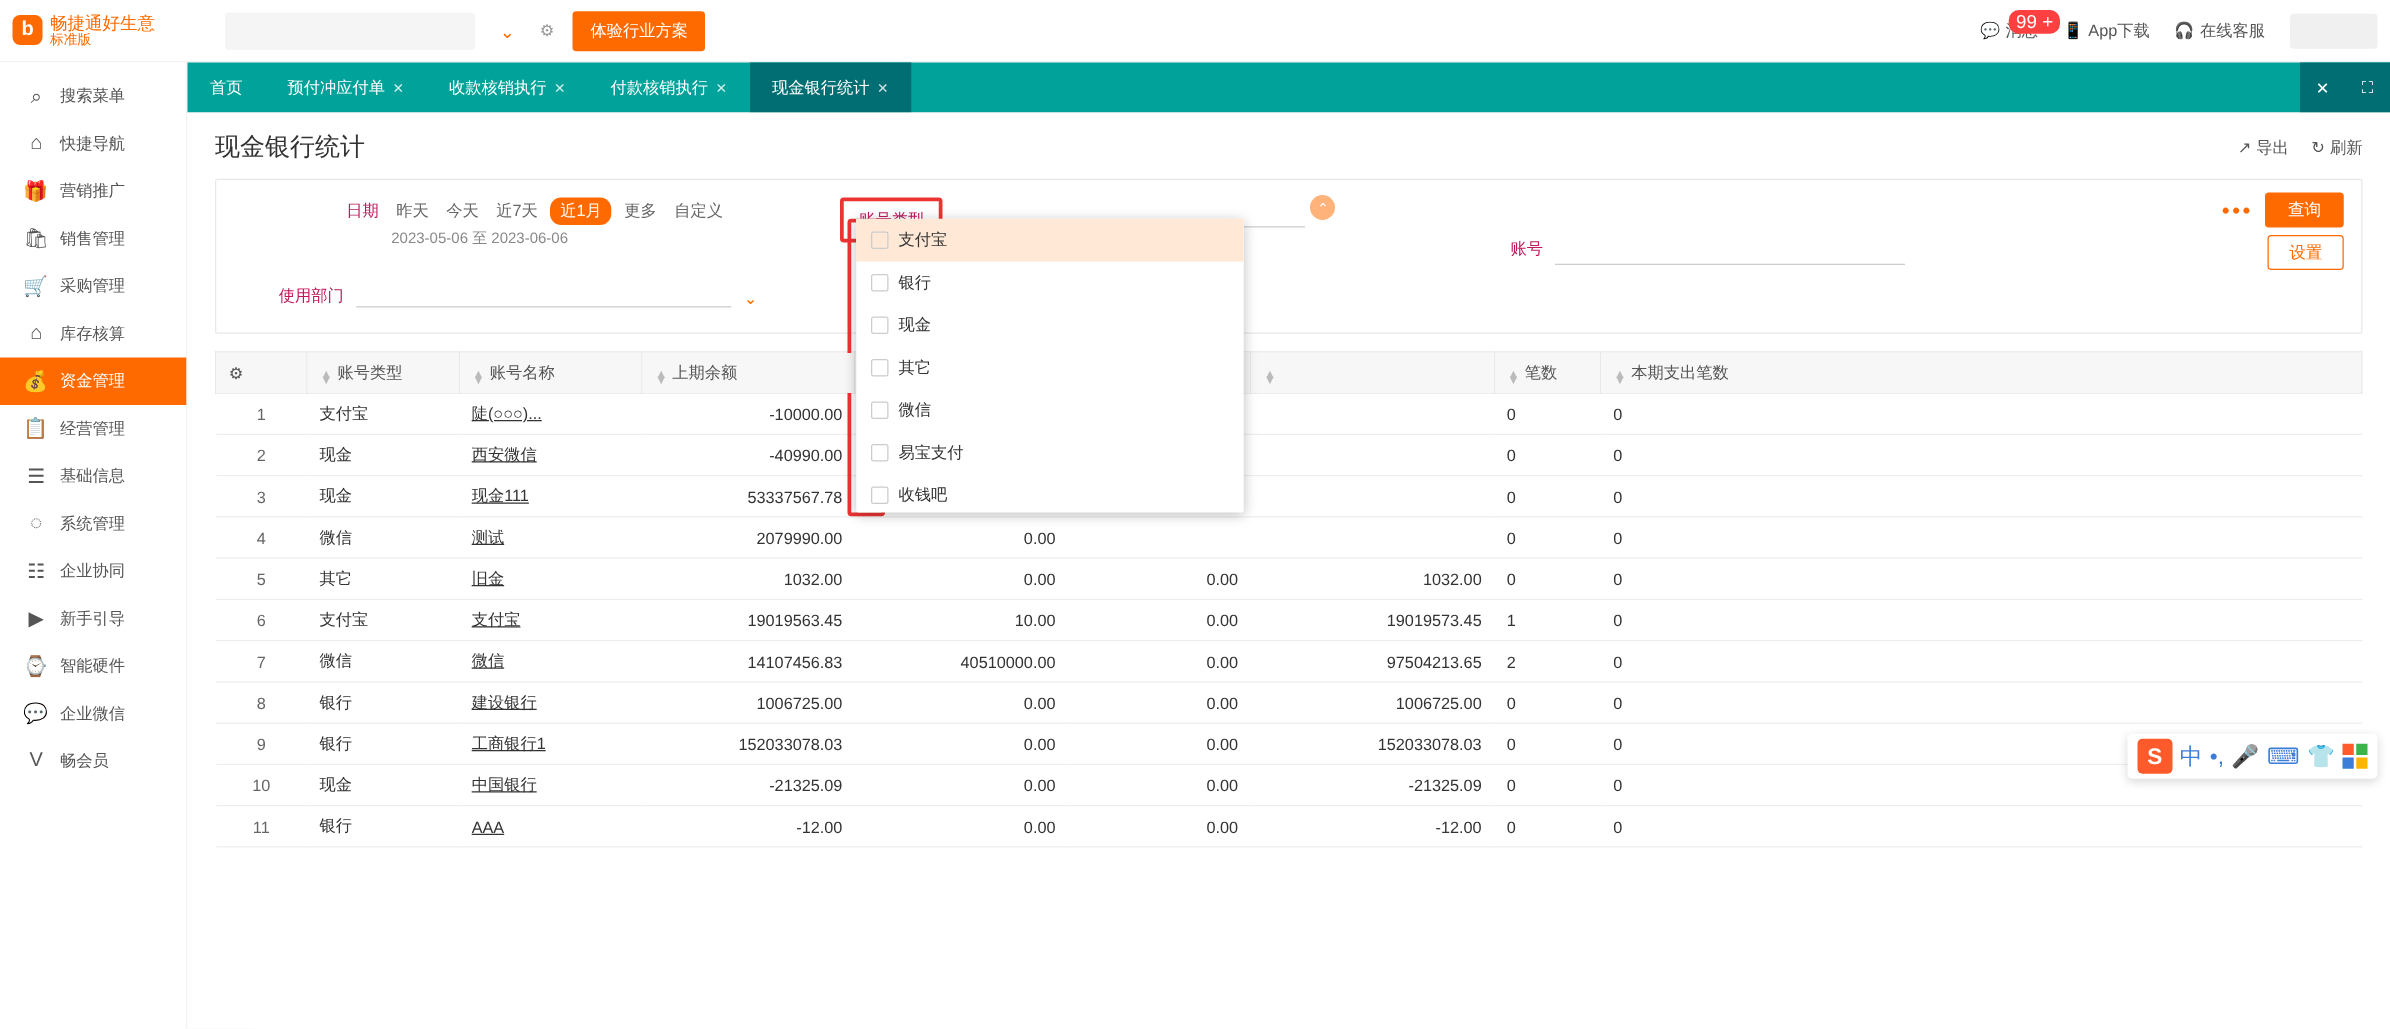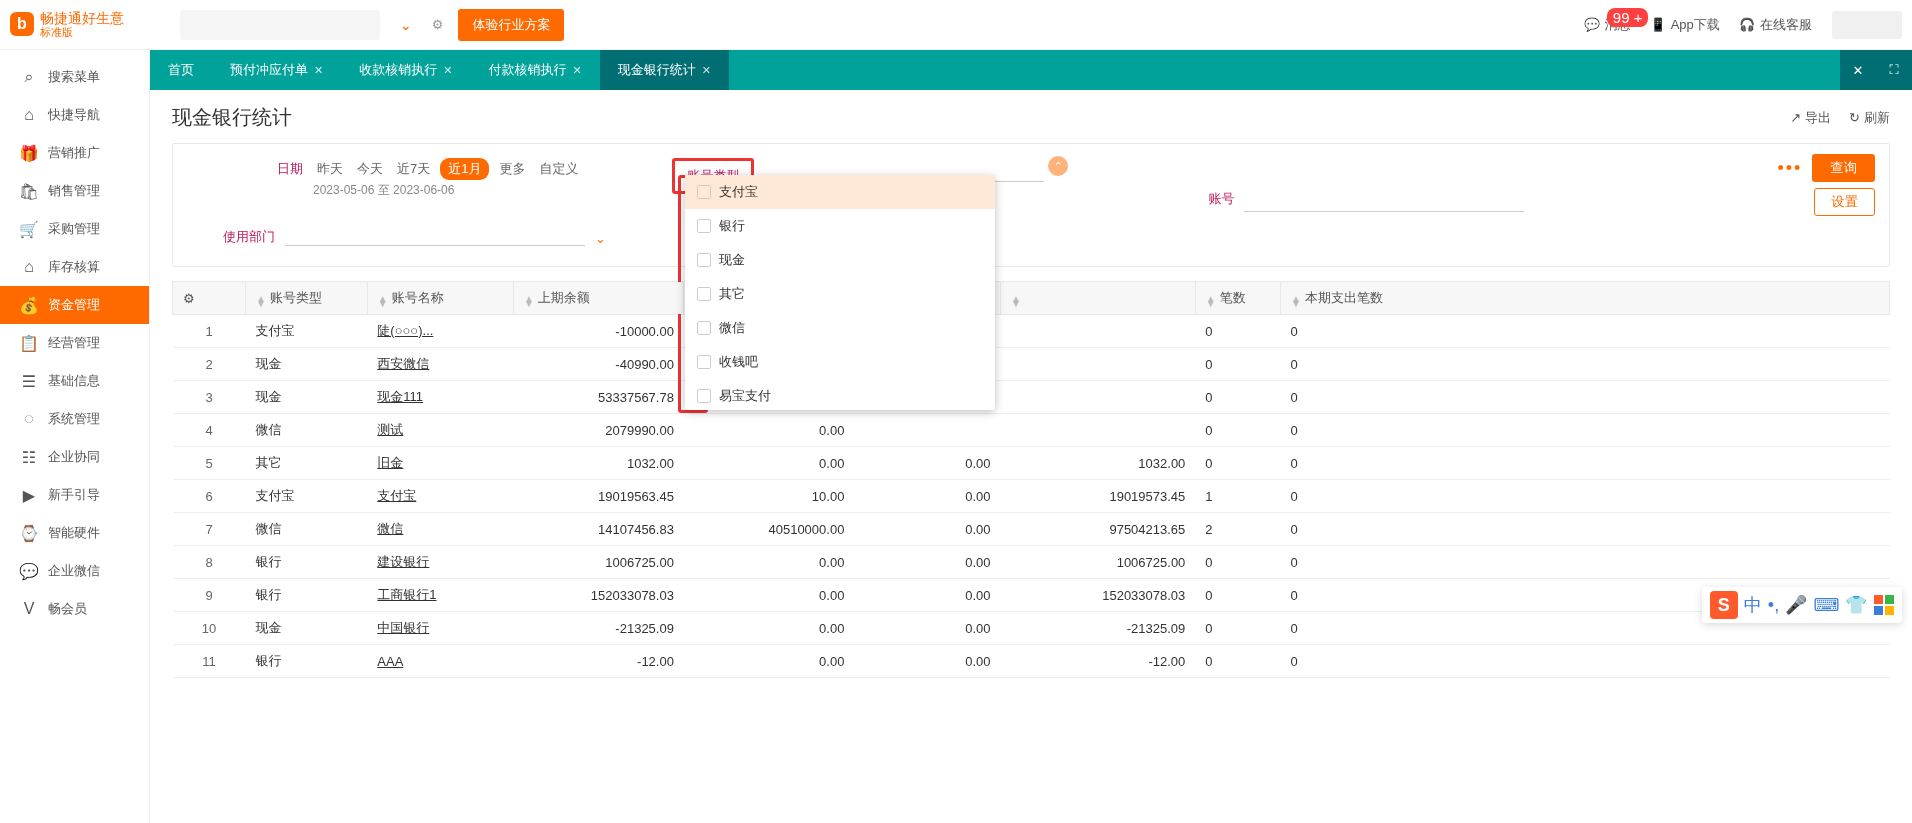--- a/index.html
+++ b/index.html
@@ -293,25 +293,25 @@
             <div class="dropdown-item">
               <span class="dd-check"></span>
               <span>其它</span>
             </div>
             <div class="dropdown-item">
               <span class="dd-check"></span>
               <span>微信</span>
             </div>
             <div class="dropdown-item">
               <span class="dd-check"></span>
+              <span>易宝支付</span>
+            </div>
+            <div class="dropdown-item">
+              <span class="dd-check"></span>
               <span>收钱吧</span>
-            </div>
-            <div class="dropdown-item">
-              <span class="dd-check"></span>
-              <span>易宝支付</span>
             </div>
           </div>
       </div>
       <div class="red-outline" style="left:528px; top:85px; width:30px; height:238px;"></div>
 
       <table class="data-table">
         <thead>
             <tr id="thead-row">
           <th class="gear-th">⚙</th>
         <th style="width: 100px;"><span class="sort-icon">

